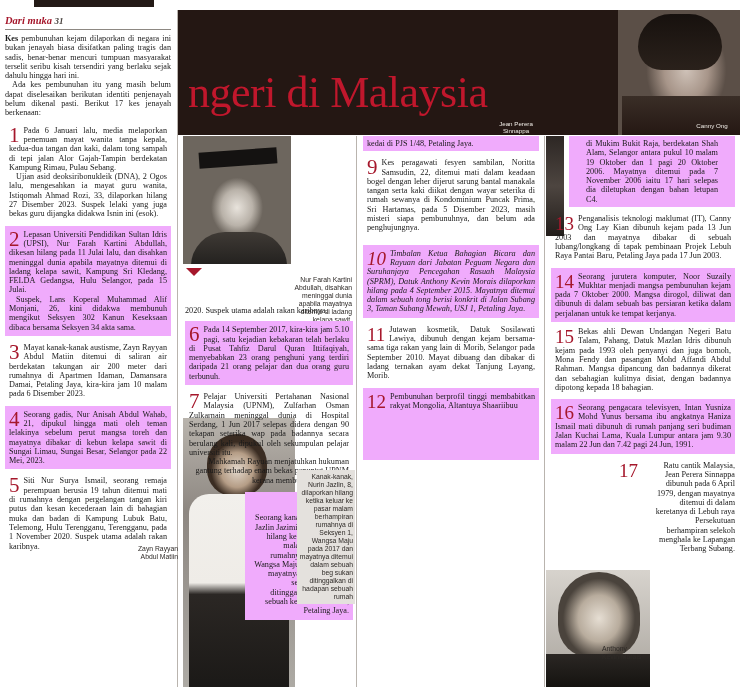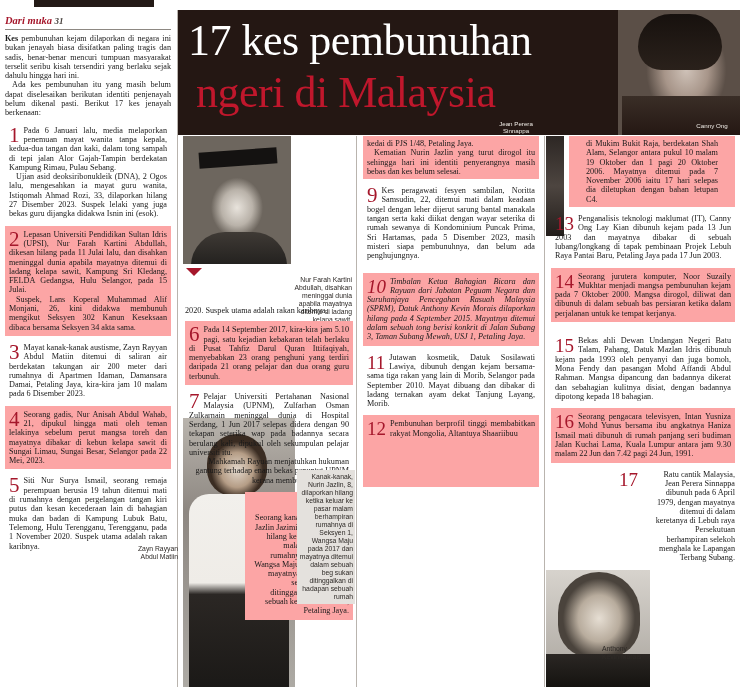--- a/index.html
+++ b/index.html
@@ -55,21 +55,21 @@
 
   
   .item {
     position:relative;
     padding:4px 4px 4px 4px;
     font-size:8.2px;
     line-height:9.3px;
     text-align:justify;
     hyphens:auto; -webkit-hyphens:auto;
   }
-  .item.shade { background:#fca5a5; }
+  .item.shade { background:#f0abfc; }
   .item .num {
     float:left;
     font-family:"Liberation Serif", serif;
     color:#a5172b;
     font-size:21px;
     line-height:17px;
     margin:1px 4px 0 0;
     font-weight:normal;
   }
   .item .num.wide { font-size:19px; }
@@ -82,21 +82,21 @@
     background:#241713;
     overflow:hidden;
   }
   .headline-band .hl1 {
     position:absolute; left:10px; top:8px;
     color:#ffffff; font-size:44px; line-height:46px;
     font-family:"Liberation Serif", serif;
     letter-spacing:-0.5px;
   }
   .headline-band .hl2 {
-    position:absolute; left:18px; top:60px;
+    position:absolute; left:10px; top:60px;
     color:#c0172c; font-size:44px; line-height:46px;
     font-family:"Liberation Serif", serif;
     letter-spacing:-0.5px;
   }
 
   
   .photo { position:absolute; overflow:hidden; background:#6b6b6b; }
   .ph-canny {
     right:0; top:0; width:122px; height:125px;
     background:
@@ -261,21 +261,20 @@
       <p>Seorang gadis, Nur Anisah Abdul Wahab, 21, dipukul hingga mati oleh teman lelakinya sebelum perut mangsa toreh dan mayatnya dibakar di kebun kelapa sawit di Sungai Limau, Sungai Besar, Selangor pada 22 Mei, 2023.</p>
     </div>
 
     <div class="item" style="margin-top:3px;">
       <span class="num">5</span>
       <p>Siti Nur Surya Ismail, seorang remaja perempuan berusia 19 tahun ditemui mati di rumahnya dengan pergelangan tangan kiri putus dan kesan kecederaan lain di bahagian muka dan badan di Kampung Lubuk Batu, Telemong, Hulu Terengganu, Terengganu, pada  1 November 2020. Suspek utama adalah rakan karibnya.</p>
     </div>
   </div>
 
   <div class="headline-band">
-    <div class="hl1">17 kes pembunuhan</div>
     <div class="hl2">ngeri di Malaysia</div>
 
     <div class="photo ph-canny"></div>
     <div class="cap cap-canny">Canny Ong</div>
     <div class="cap cap-jean">Jean Perera Sinnappa</div>
   </div>
 
   <div class="photo ph-grad"></div>
   <div class="photo ph-boy"></div>
   <div class="photo ph-morais"></div>
@@ -314,21 +313,20 @@
     </div>
   </div>
 
   <div class="photo-cap" style="position:absolute; left:124px; top:545px; width:54px; text-align:right;">Zayn Rayyan Abdul Matiin</div>
 
   <div class="col3">
     <div class="colbody">
 
       <div class="item shade" style="padding:3px 4px;">
         <p class="noindent" style="font-size:8.2px; line-height:9.3px; text-align:justify;">kedai di PJS 1/48, Petaling Jaya.</p>
-        <p>Kematian Nurin Jazlin yang turut dirogol itu  sehingga hari ini identiti penyerangnya masih bebas dan kes belum selesai.</p>
       </div>
 
       <div class="item" style="margin-top:3px;">
         <span class="num">9</span>
         <p>Kes peragawati fesyen sambilan, Noritta Samsudin, 22, ditemui mati dalam keadaan bogel dengan leher dijerut sarung bantal manakala tangan serta kaki diikat dengan wayar seterika di rumah sewanya di Kondominium Puncak Prima, Sri Hartamas, pada 5 Disember 2023, masih misteri siapa pembunuhnya, dan belum ada penghujungnya.</p>
       </div>
 
       <div class="item shade" style="margin-top:8px;font-style:italic;">
         <span class="num wide">10</span>
         <p>Timbalan Ketua Bahagian Bicara dan Rayuan dari Jabatan Peguam Negara dan Suruhanjaya Pencegahan Rasuah Malaysia (SPRM), Datuk Anthony Kevin Morais dilaporkan hilang pada 4 September 2015. Mayatnya ditemui dalam sebuah tong berisi konkrit di Jalan Subang 3, Taman Subang Mewah, USJ 1, Petaling Jaya.</p>
@@ -356,21 +354,21 @@
       <div class="item" style="margin-top:3px;">
         <span class="num wide">13</span>
         <p>Penganalisis teknologi maklumat (IT), Canny Ong Lay Kian dibunuh kejam pada 13 Jun 2003 dan mayatnya dibakar di sebuah lubang/longkang di tapak pembinaan Projek Lebuh Raya Pantai Baru, Petaling Jaya pada 17 Jun 2003.</p>
       </div>
 
       <div class="item shade" style="margin-top:3px;">
         <span class="num wide">14</span>
         <p>Seorang jurutera komputer, Noor Suzaily Mukhtar menjadi mangsa pembunuhan kejam pada 7 Oktober 2000. Mangsa dirogol, diliwat dan dibunuh di dalam sebuah bas persiaran ketika dalam perjalanan untuk ke tempat kerjanya.</p>
       </div>
 
-      <div class="item" style="margin-top:10px;">
+      <div class="item" style="margin-top:1px;">
         <span class="num wide">15</span>
         <p>Bekas ahli Dewan Undangan Negeri Batu Talam, Pahang, Datuk Mazlan Idris dibunuh kejam pada 1993 oleh penyanyi dan juga bomoh, Mona Fendy dan pasangan Mohd Affandi Abdul Rahman. Mangsa dipancung dan badannya dikerat dan sebahagian kulitnya disiat, dengan badannya dipotong kepada 18 bahagian.</p>
       </div>
 
       <div class="item shade" style="margin-top:3px;">
         <span class="num wide">16</span>
         <p>Seorang pengacara televisyen, Intan Yusniza Mohd Yunus bersama ibu angkatnya Haniza Ismail mati dibunuh di rumah panjang seri budiman Jalan Kuchai Lama, Kuala Lumpur antara jam 9.30 malam 22 Jun dan 7.42 pagi 24 Jun, 1991.</p>
       </div>
 
       <div class="item" style="margin-top:3px; margin-left:64px; width:124px; text-align:right;">

